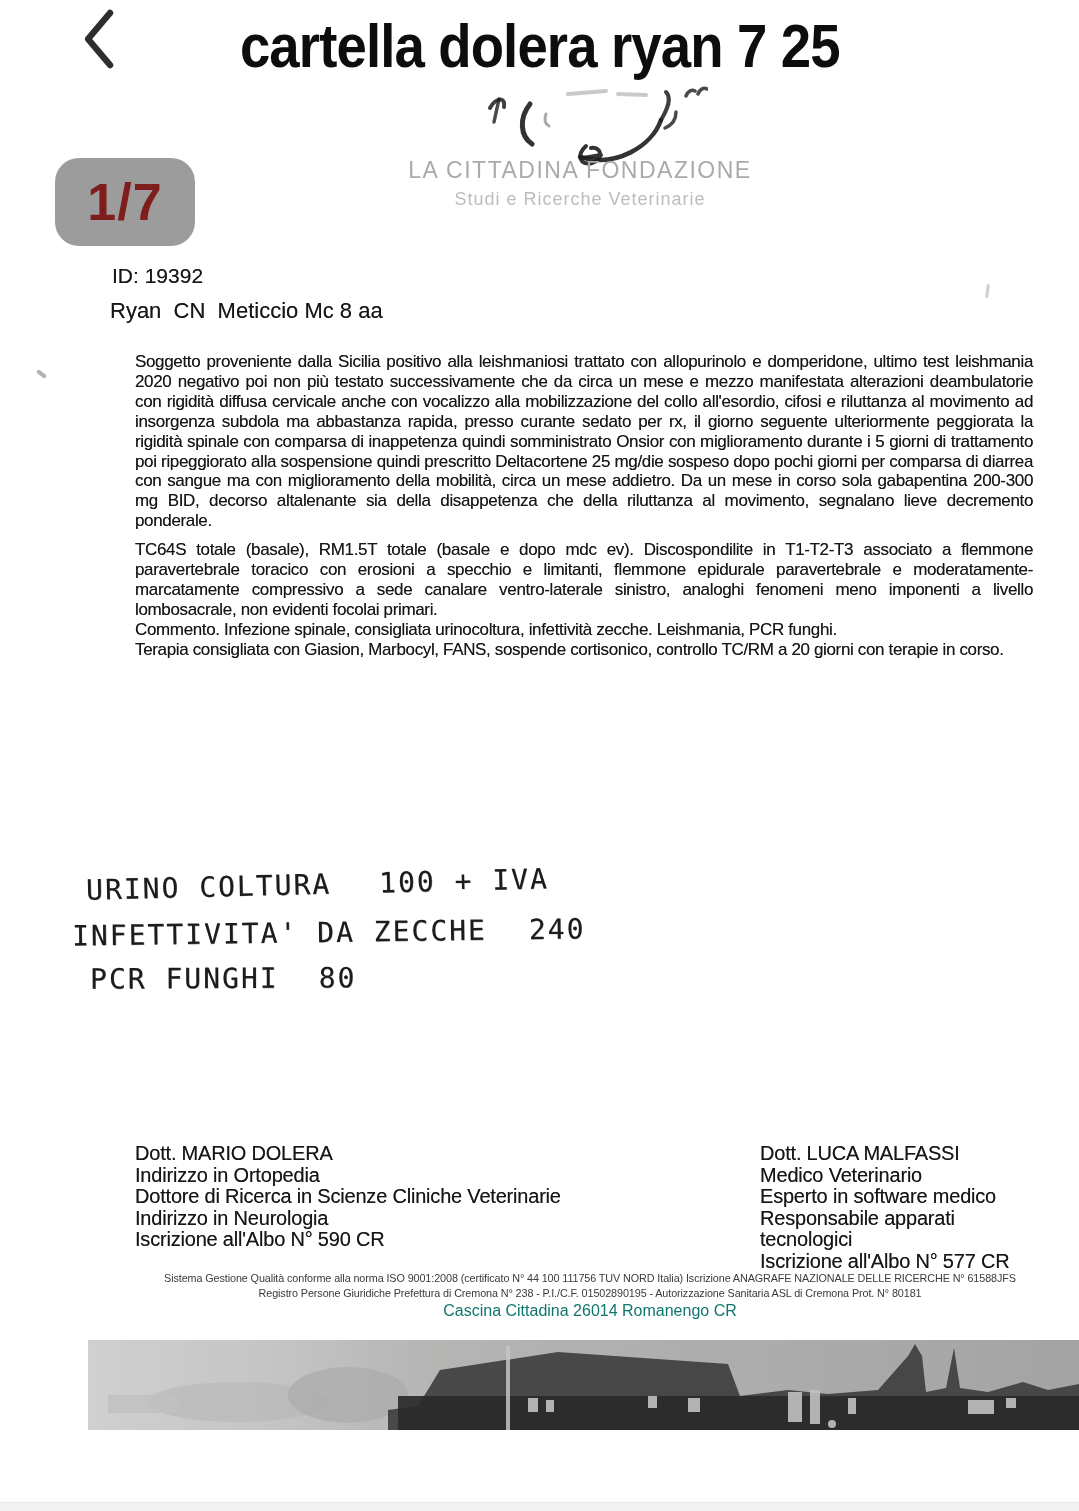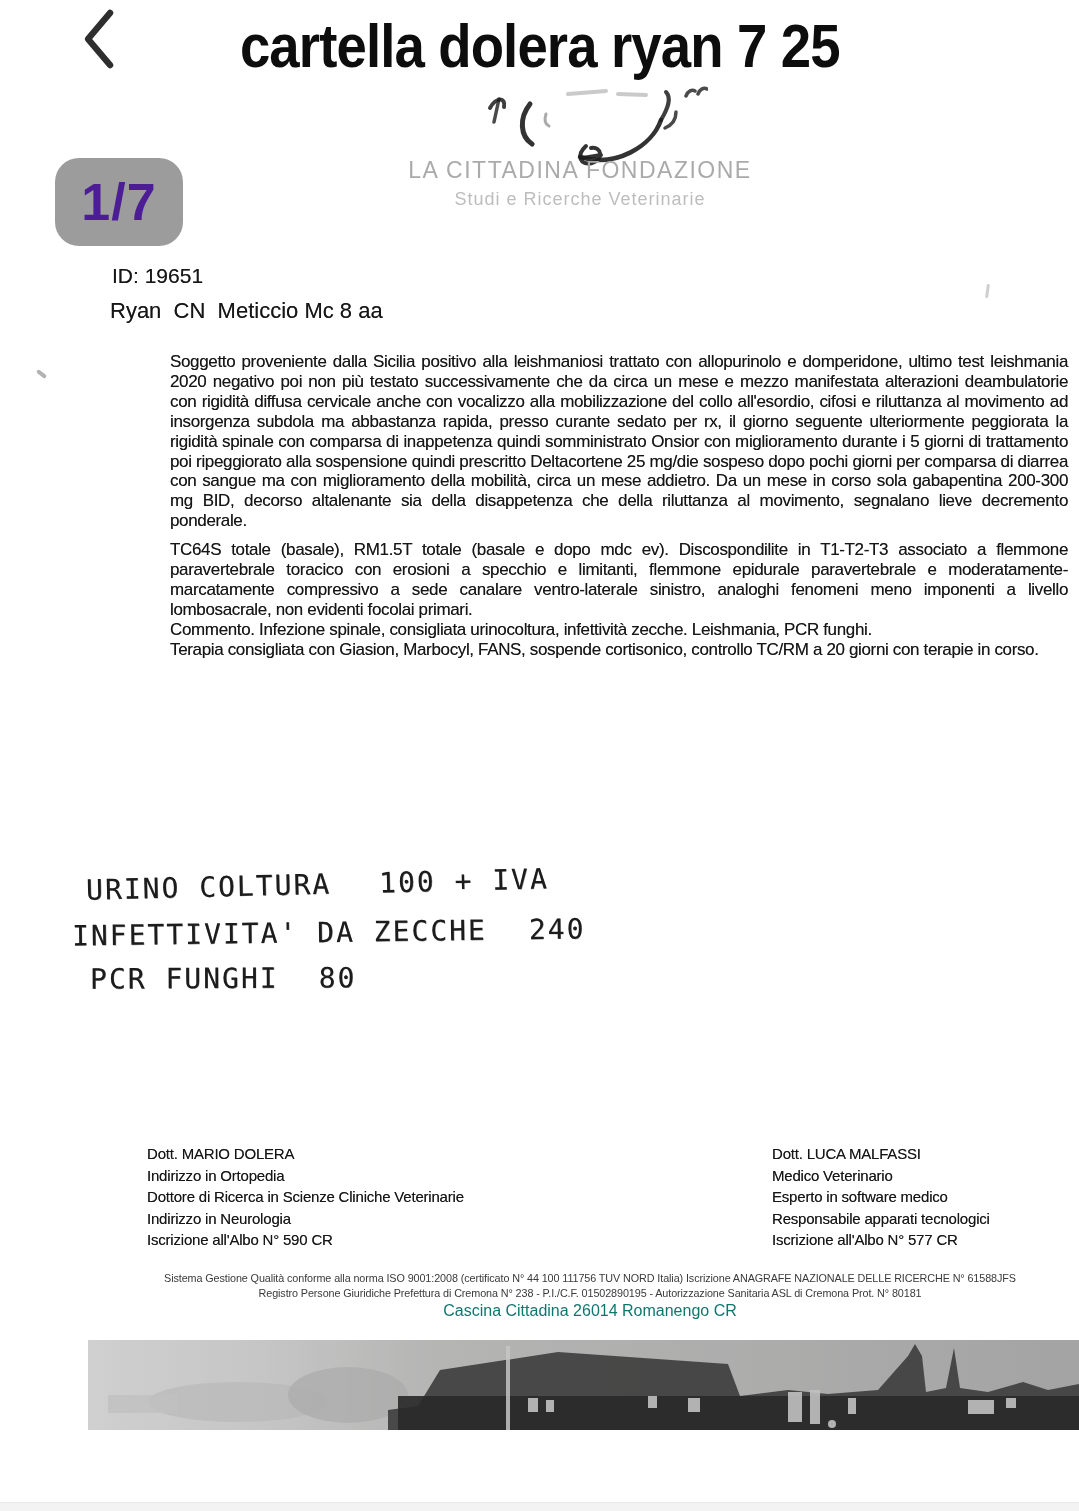--- a/index.html
+++ b/index.html
@@ -7,56 +7,56 @@
   body { font-family:"Liberation Sans", sans-serif; }
   .screen { position:relative; width:1079px; height:1511px; background:#fff; overflow:hidden; }
 
   
   .back-btn { position:absolute; left:72px; top:4px; width:56px; height:72px;
               display:flex; align-items:center; justify-content:center; cursor:pointer; background:none; border:none; }
   .app-title { position:absolute; left:0; right:0; top:10px; text-align:center;
                font-size:62px; font-weight:700; color:#0d0d0d; letter-spacing:-1px; white-space:nowrap; }
   .app-title .condense { display:inline-block; transform:scaleX(0.88); transform-origin:center; }
 
-  .page-badge { position:absolute; left:55px; top:158px; width:128px; height:88px;
+  .page-badge { position:absolute; left:55px; top:158px; width:140px; height:88px;
                 background:#9c9c9c; border-radius:24px; display:flex; align-items:center; justify-content:center;
-                color:#4c1d95; font-size:52px; font-weight:700; letter-spacing:1px; }
+                color:#7f1d1d; font-size:52px; font-weight:700; letter-spacing:1px; }
 
   
   .stamp { position:absolute; left:468px; top:84px; }
   .org-name { position:absolute; left:330px; top:157px; width:500px; text-align:center;
               font-size:23px; color:#aaaaaa; letter-spacing:1.5px; filter:blur(0.5px); white-space:nowrap; }
   .org-sub  { position:absolute; left:330px; top:189px; width:500px; text-align:center;
               font-size:18px; color:#bdbdbd; letter-spacing:1px; filter:blur(0.5px); white-space:nowrap; }
 
   
   .scan-text { color:#161616; text-shadow:0 0 0.4px rgba(0,0,0,0.55); }
   .id-line   { position:absolute; left:112px; top:264px; font-size:21px; }
   .name-line { position:absolute; left:110px; top:298px; font-size:22px; white-space:pre;text-align:right; }
 
   .report { position:absolute; left:135px; top:352px; width:898px;
-            font-size:17px; line-height:19.9px; letter-spacing:-0.35px; text-align:justify;margin-left:35px; }
+            font-size:17px; line-height:19.9px; letter-spacing:-0.35px; text-align:justify; }
   .report p.history  { margin-bottom:9px; }
   .report p.comment  { text-align:left; }
 
   
   .hand { position:absolute; font-family:"DejaVu Sans Mono", monospace; color:#1c1c1c;
           font-size:28px; letter-spacing:2px; white-space:nowrap;
           text-shadow:0.4px 0.4px 0 rgba(20,20,20,0.5); }
   .hand .price { display:inline-block; }
   .hand1 { left:86px;  top:868px; transform:rotate(-1.4deg); }
   .hand1 .price { margin-left:48px; }
   .hand2 { left:72px;  top:916px; transform:rotate(-0.8deg); }
   .hand2 .price { margin-left:42px; }
   .hand3 { left:90px;  top:962px; transform:rotate(-0.3deg); }
   .hand3 .price { margin-left:40px; }
 
   
-  .doctors { position:absolute; left:147px; top:1143px; width:897px; display:flex; justify-content:space-between;
-             font-size:15px; line-height:21.6px; letter-spacing:-0.2px; }
+  .doctors { position:absolute; left:135px; top:1143px; width:897px; display:flex; justify-content:space-between;
+             font-size:20px; line-height:21.6px; letter-spacing:-0.2px; }
   .doc-col-right { width:272px; }
 
   
   .fineprint { position:absolute; left:120px; top:1271px; width:940px; text-align:center;
                font-size:10.8px; line-height:14.5px; color:#3a3a3a; letter-spacing:-0.1px; }
   .addr-line { position:absolute; left:120px; top:1302px; width:940px; text-align:center;
                font-size:16px; color:#0f766e; }
   .contact-line { position:absolute; left:120px; top:1323px; width:940px; text-align:center;
                font-size:15.5px; color:#262626; }
 
@@ -105,21 +105,21 @@
         <path d="M197,44 c7,-3 11,-9 11,-16" stroke-width="3.5" opacity="0.8"></path>
         <path d="M218,12 c2,-5 6,-7 9,-5 m3,3 c2,-5 6,-7 9,-5" stroke-width="3.5" opacity="0.8"></path>
         <path d="M78,30 c-2,6 -1,10 3,12" stroke-width="3" opacity="0.5" stroke="#555"></path>
       </g>
     </svg>
   </div>
 
   <div class="org-name">LA CITTADINA FONDAZIONE</div>
   <div class="org-sub">Studi e Ricerche Veterinarie</div>
 
-  <div class="id-line scan-text">ID: 19651</div>
+  <div class="id-line scan-text">ID: 19392</div>
   <div class="name-line scan-text">Ryan  CN  Meticcio Mc 8 aa</div>
 
   <div class="report scan-text">
     <p class="history">Soggetto proveniente dalla Sicilia positivo alla leishmaniosi trattato con allopurinolo e domperidone, ultimo test leishmania 2020 negativo poi non più testato successivamente che da circa un mese e mezzo manifestata alterazioni deambulatorie con rigidità diffusa cervicale anche con vocalizzo alla mobilizzazione del collo all'esordio, cifosi e riluttanza al movimento ad insorgenza subdola ma abbastanza rapida, presso curante sedato per rx, il giorno seguente ulteriormente peggiorata la rigidità spinale con comparsa di inappetenza quindi somministrato Onsior con miglioramento durante i 5 giorni di trattamento poi ripeggiorato alla sospensione quindi prescritto Deltacortene 25 mg/die sospeso dopo pochi giorni per comparsa di diarrea con sangue ma con miglioramento della mobilità, circa un mese addietro. Da un mese in corso sola gabapentina 200-300 mg BID, decorso altalenante sia della disappetenza che della riluttanza al movimento, segnalano lieve decremento ponderale.</p>
     <p class="findings">TC64S totale (basale), RM1.5T totale (basale e dopo mdc ev). Discospondilite in T1-T2-T3 associato a flemmone paravertebrale toracico con erosioni a specchio e limitanti, flemmone epidurale paravertebrale e moderatamente-marcatamente compressivo a sede canalare ventro-laterale sinistro, analoghi fenomeni meno imponenti a livello lombosacrale, non evidenti focolai primari.</p>
     <p class="comment">Commento. Infezione spinale, consigliata urinocoltura, infettività zecche. Leishmania, PCR funghi.</p>
     <p class="therapy">Terapia consigliata con Giasion, Marbocyl, FANS, sospende cortisonico, controllo TC/RM a 20 giorni con terapie in corso.</p>
   </div>
 
   <div class="hand hand1">

